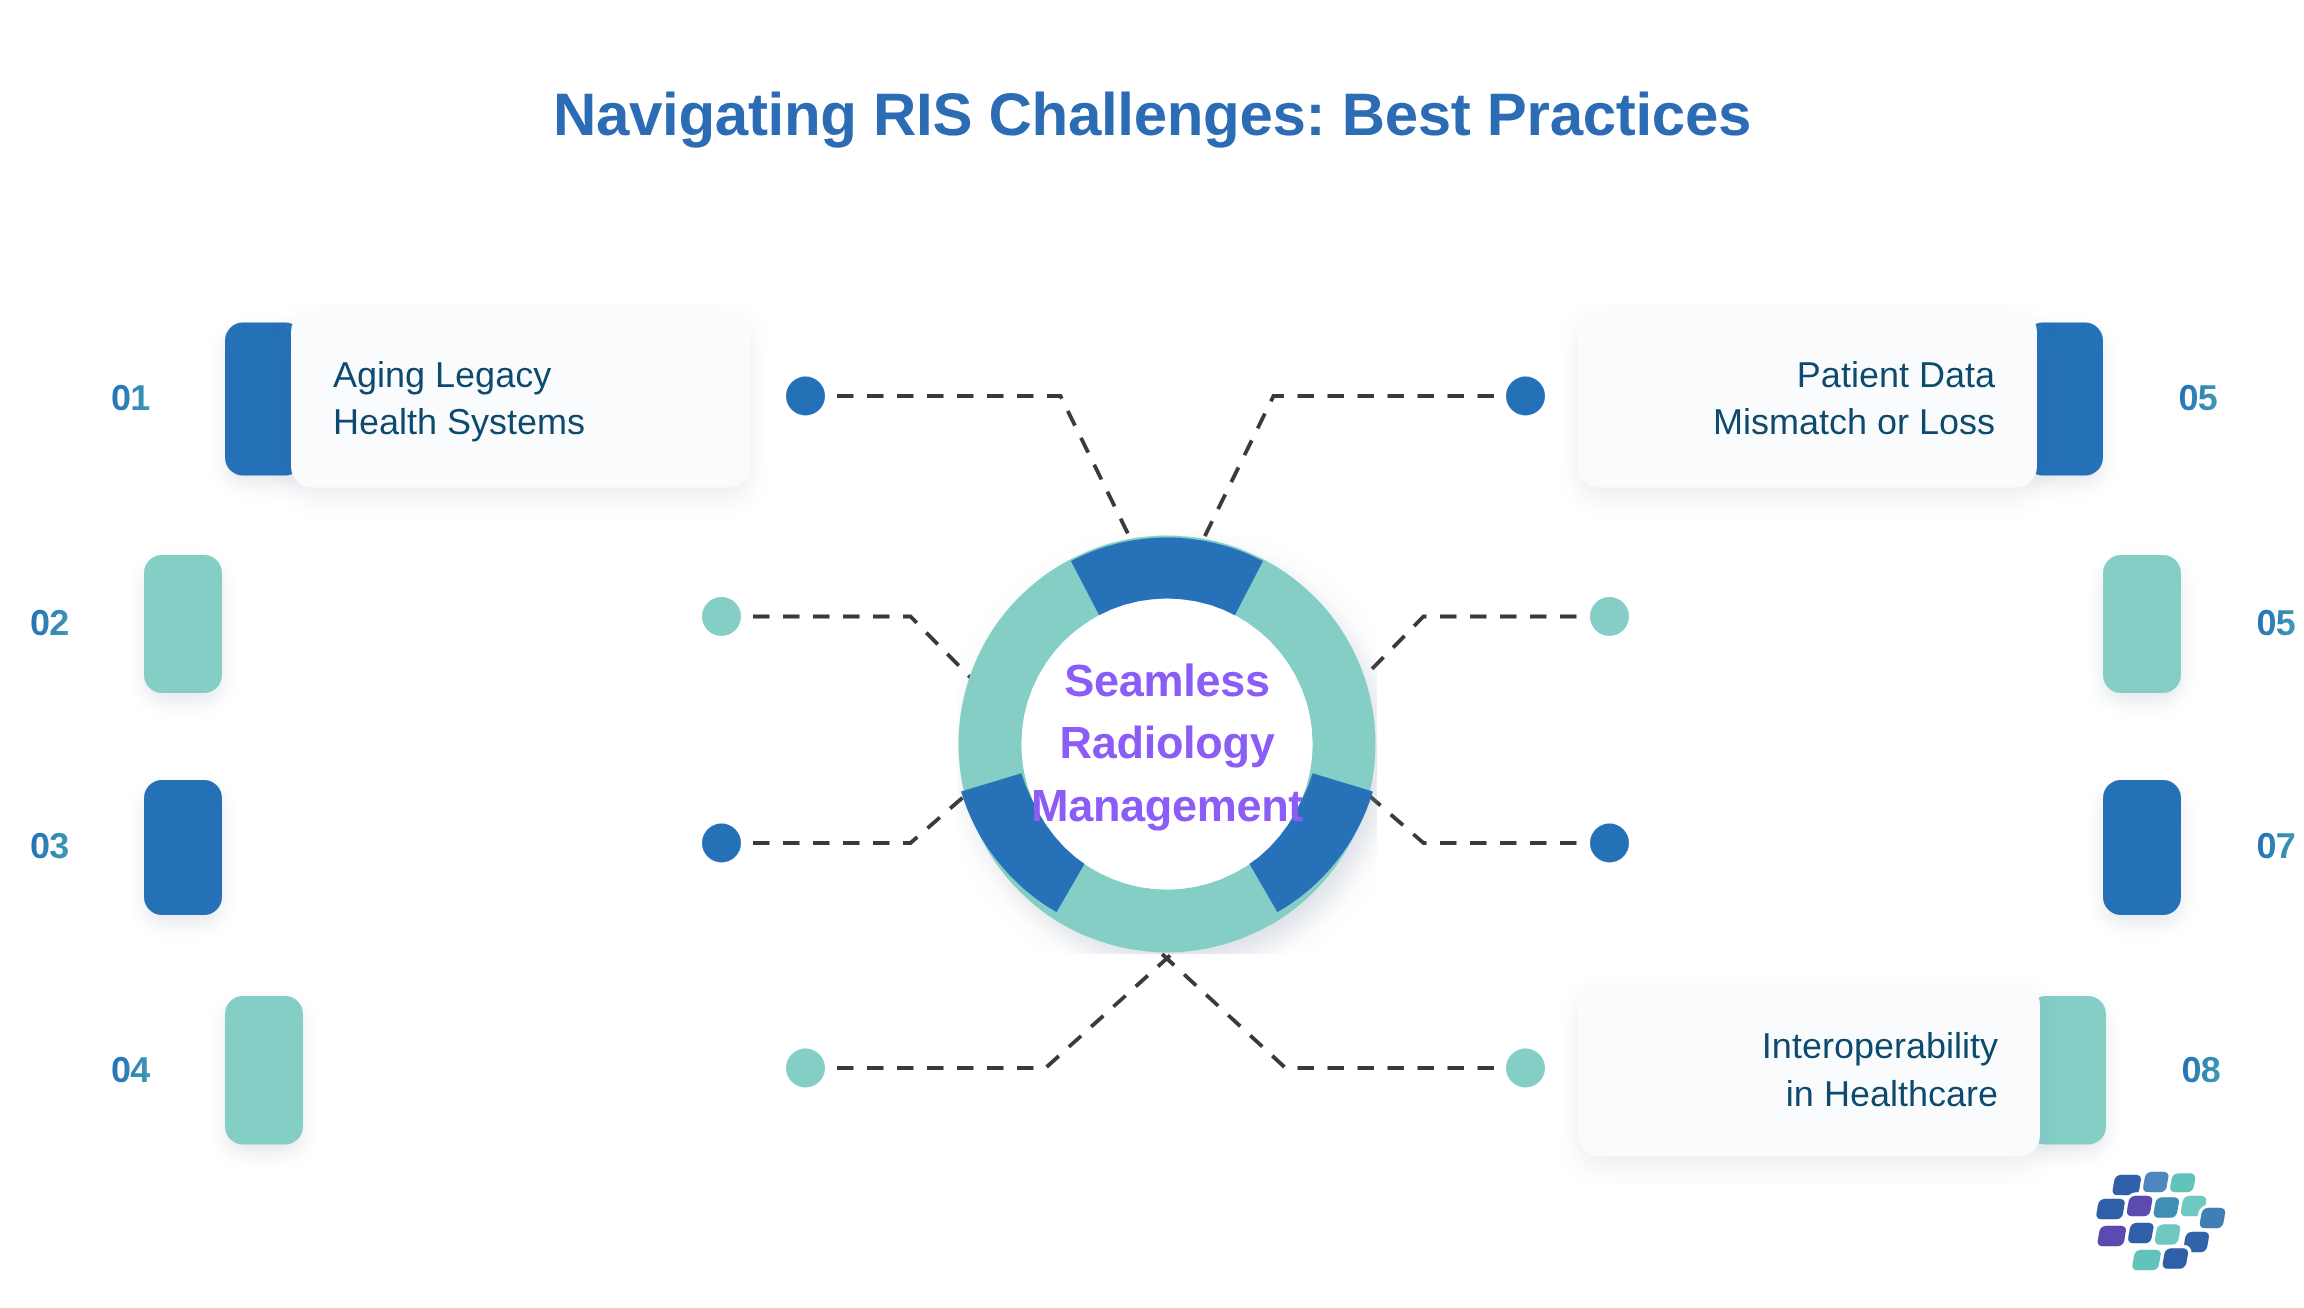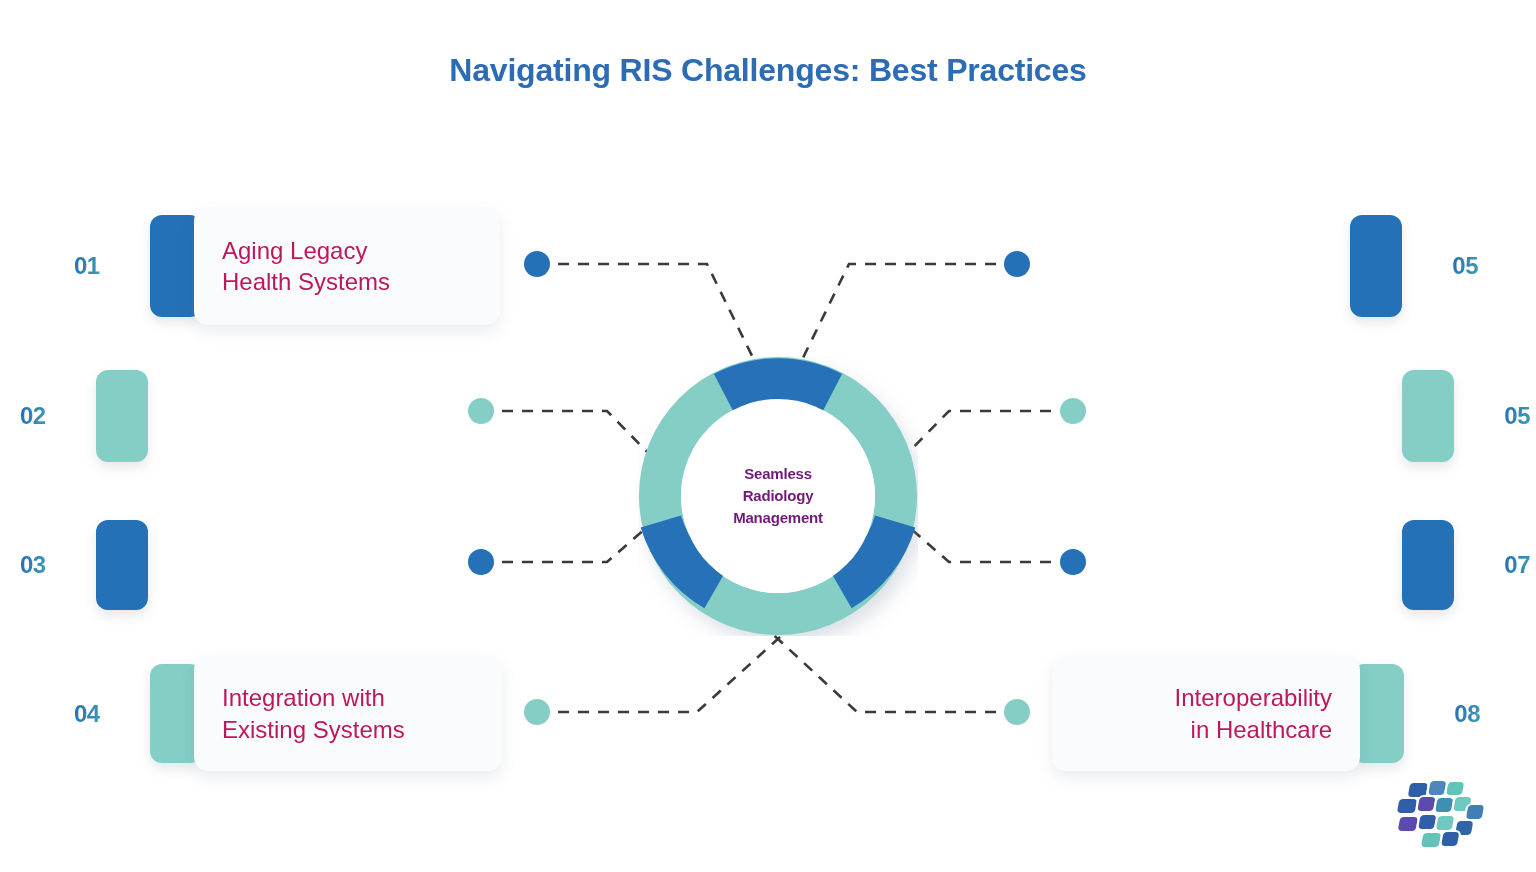--- a/index.html
+++ b/index.html
@@ -10,21 +10,21 @@
     overflow: hidden;
   }
   #stage { position: relative; width: 1536px; height: 872px; }
 
   
   .title {
     position: absolute;
     top: 46px; left: 0; width: 1536px;
     text-align: center;
     color: #2b6cb5;
-    font-size: 32px;
+    font-size: 40px;
     font-weight: bold;
     line-height: 1.55;
     letter-spacing: -0.2px;
   }
   .title .l2 { display: block; }
 
   
   .card {
     position: absolute;
     display: flex;
@@ -64,21 +64,21 @@
     background: #fafbfc;
     border-radius: 14px;
     box-shadow: 0 7px 16px rgba(70,90,120,0.11);
     display: flex;
     align-items: center;
   }
   .card.left  .panel { left: 44px; right: 0; justify-content: flex-start; }
   .card.right .panel { right: 44px; left: 0; justify-content: flex-end; }
 
   .panel .label {
-    color: #be185d;
+    color: #0c4a6e;
     font-size: 24px;
     line-height: 1.30;
     font-weight: normal;
     white-space: pre-line;
   }
   .card.left  .panel .label { padding: 0 18px 0 28px; text-align: left; }
   .card.right .panel .label { padding: 0 28px 0 18px; text-align: right; }
 
   
   .donut { position: absolute; left: 638px; top: 356px; width: 280px; height: 280px; }
@@ -86,22 +86,22 @@
     position: absolute; left: 50%; top: 50%;
     transform: translate(-50%,-50%);
     width: 194px; height: 194px;
     border-radius: 50%;
     background: #ffffff;
     display: flex; flex-direction: column;
     align-items: center; justify-content: center;
     gap: 2px;
   }
   .donut .hub span {
-    color: #701a75;
-    font-size: 15px;
+    color: #8b5cf6;
+    font-size: 30px;
     font-weight: bold;
     line-height: 1.32;
     text-align: center;
     letter-spacing: -0.2px;
   }
 
   
   .dot {
     position: absolute;
     width: 26px; height: 26px;
@@ -174,29 +174,29 @@
   </div>
 
   <div class="card left" style="left:96px; top:512px; width:350px; height:106px;">
     <span class="num">03</span>
     <span class="tab blue"></span>
   </div>
 
   <div class="card left" style="left:150px; top:656px; width:352px; height:115px;">
     <span class="num">04</span>
     <span class="tab teal"></span>
-    <div class="panel">
-      <span class="label">Integration with
-Existing Systems</span>
-    </div>
   </div>
 
   <div class="card right" style="left:1052px; top:207px; width:350px; height:118px;">
     <span class="num">05</span>
     <span class="tab blue"></span>
+    <div class="panel">
+      <span class="label">Patient Data
+Mismatch or Loss</span>
+    </div>
   </div>
 
   <div class="card right" style="left:1104px; top:362px; width:350px; height:108px;">
     <span class="num">05</span>
     <span class="tab teal"></span>
   </div>
 
   <div class="card right" style="left:1104px; top:512px; width:350px; height:106px;">
     <span class="num">07</span>
     <span class="tab blue"></span>

